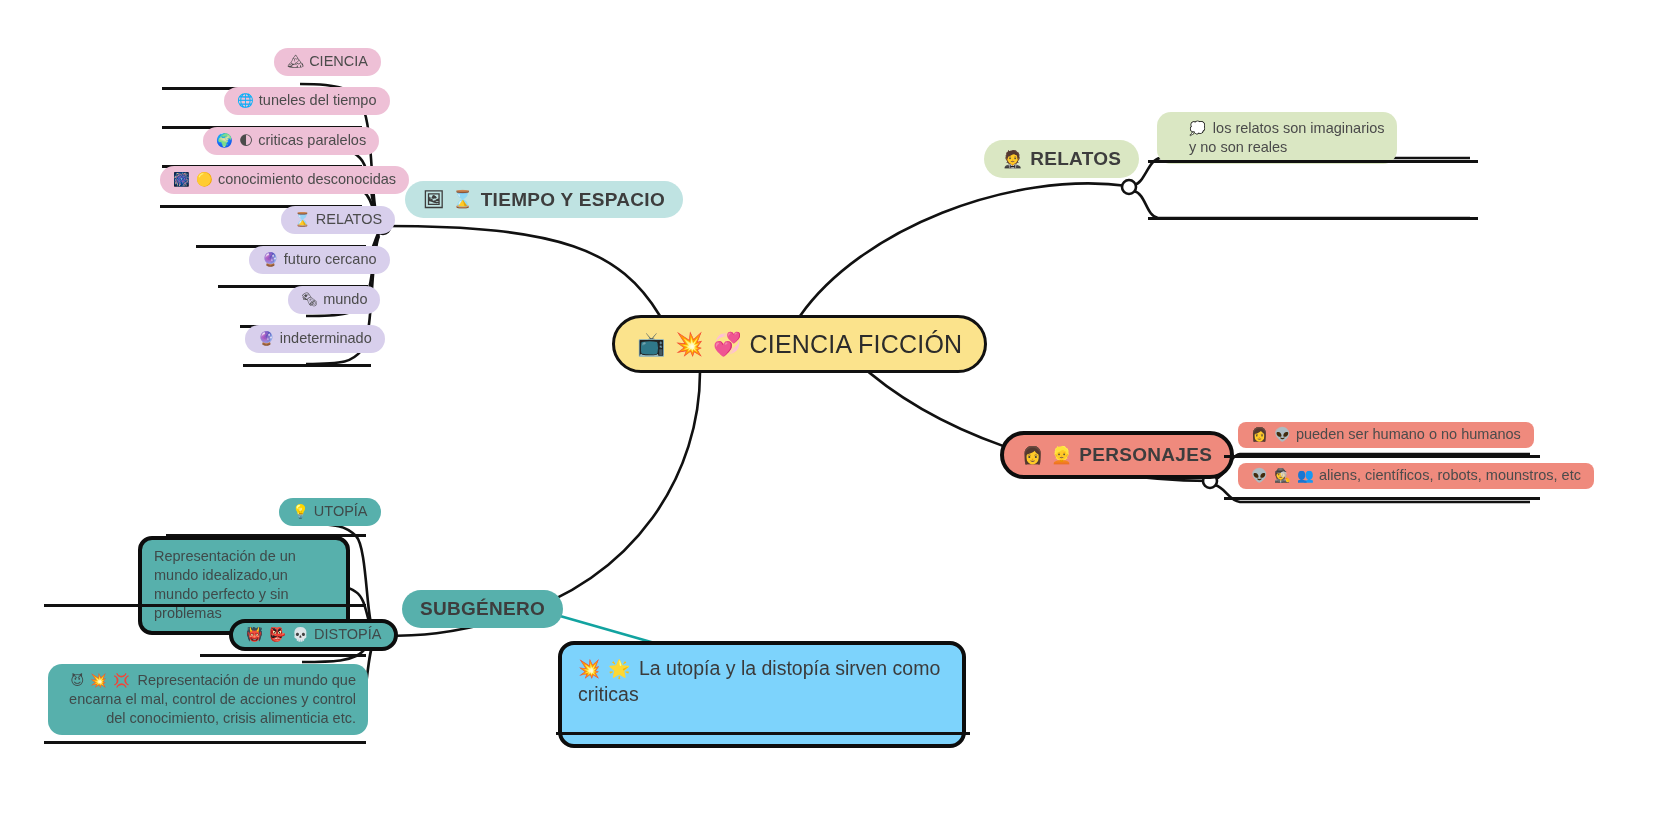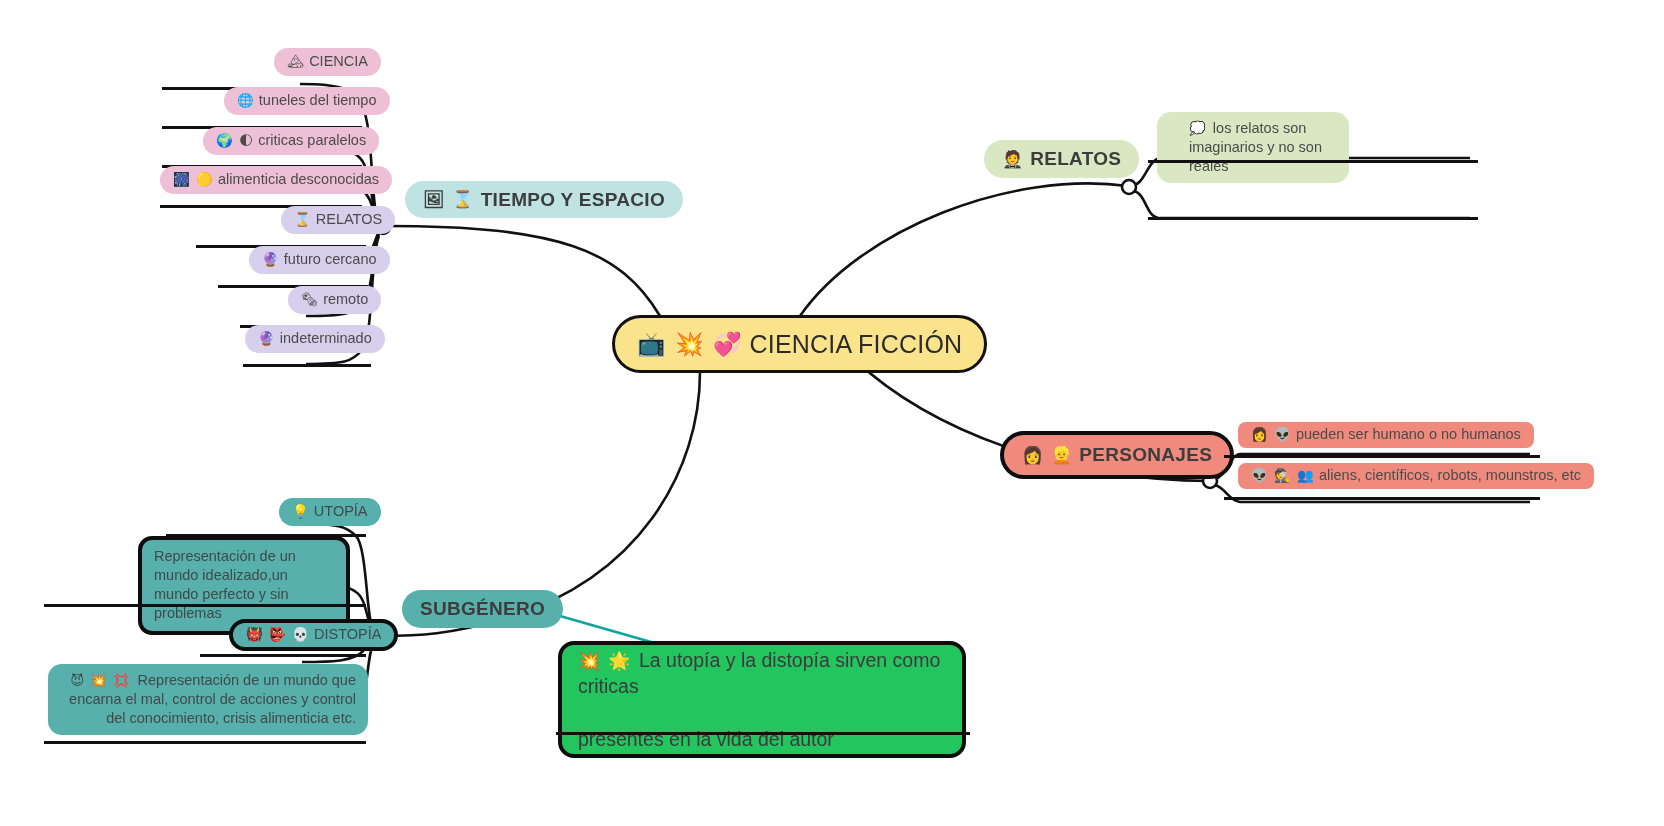--- a/index.html
+++ b/index.html
@@ -92,26 +92,26 @@
 
   .box {
     font-size: 14.5px;
     padding: 7px 12px;
     border-radius: 14px;
   }
   .box.bordered { border: 4px solid #0d0d0d; }
   .box .emoji { font-size: 13.5px; }
 
   #n-bigbox {
-    background: #22c55e;
+    background: #7dd3fc;
     border: 4px solid #0d0d0d;
     border-radius: 16px;
     font-size: 19.5px;
     color: #3b3b3b;
-    padding: 2px 16px;
+    padding: 10px 16px;
     line-height: 1.35;
   }
   #n-bigbox .emoji { font-size: 18px; }
 
   .teal-desc { color: #3f4a4a; }
   .underline-bar {
     position: absolute;
     height: 3px;
     background: #111;
   }
@@ -182,54 +182,54 @@
   <div class="underline-bar" style="left:162px; top:126px; width:200px;"></div>
 
   <div class="node leaf pink" style="left:203px; top:127px; height:28px;">
     <span class="emoji">🌍 🌓</span>
     <span class="lbl">criticas paralelos</span>
   </div>
   <div class="underline-bar" style="left:162px; top:165px; width:200px;"></div>
 
   <div class="node leaf pink" style="left:160px; top:166px; height:28px;">
     <span class="emoji">🎆 🟡</span>
-    <span class="lbl">alimenticia desconocidas</span>
+    <span class="lbl">conocimiento desconocidas</span>
   </div>
   <div class="underline-bar" style="left:160px; top:205px; width:202px;"></div>
 
   <div class="node leaf purple" style="left:281px; top:206px; height:28px;">
     <span class="emoji">⌛</span>
     <span class="lbl">RELATOS</span>
   </div>
   <div class="underline-bar" style="left:196px; top:245px; width:170px;"></div>
 
   <div class="node leaf purple" style="left:249px; top:246px; height:28px;">
     <span class="emoji">🔮</span>
     <span class="lbl">futuro cercano</span>
   </div>
   <div class="underline-bar" style="left:218px; top:285px; width:150px;"></div>
 
   <div class="node leaf purple" style="left:288px; top:286px; height:28px;">
     <span class="emoji">🗞</span>
-    <span class="lbl">remoto</span>
+    <span class="lbl">mundo</span>
   </div>
   <div class="underline-bar" style="left:240px; top:325px; width:128px;"></div>
 
   <div class="node leaf purple" style="left:245px; top:325px; height:28px;">
     <span class="emoji">🔮</span>
     <span class="lbl">indeterminado</span>
   </div>
   <div class="underline-bar" style="left:243px; top:364px; width:128px;"></div>
 
   <div class="node hdr" id="n-relatos" style="left:984px; top:140px; height:38px;">
     <span class="emoji">🤵</span>
     <span class="lbl">RELATOS</span>
   </div>
 
-  <div class="node multiline box green" style="left:1157px; top:112px; width:192px;padding-left:32px;">
+  <div class="node multiline box green" style="left:1157px; top:112px; width:240px;padding-left:32px;">
     <div>
       <span class="emoji">💭</span>
       <span class="lbl">los relatos son imaginarios y no son reales</span>
     </div>
   </div>
   <div class="underline-bar" style="left:1148px; top:160px; width:330px;"></div>
 
   <div class="underline-bar" style="left:1148px; top:217px; width:330px;"></div>
 
   <div class="node hdr" id="n-personajes" style="left:1000px; top:431px; height:48px;">
@@ -278,18 +278,17 @@
       <span class="lbl">Representación de un mundo que encarna el mal, control de acciones y control del conocimiento, crisis alimenticia etc.</span>
     </div>
   </div>
   <div class="underline-bar" style="left:44px; top:741px; width:322px;"></div>
 
   <div class="node multiline" id="n-bigbox" style="left:558px; top:641px; width:408px;">
     <div>
       <span class="emoji">💥 🌟</span>
       <span class="lbl">La utopía y la distopía sirven como criticas</span><br>
       <br>
-      <span class="lbl">presentes en la vida del autor</span>
     </div>
   </div>
   <div class="underline-bar" style="left:556px; top:732px; width:414px;"></div>
 
 </div>
 
 </body></html>

